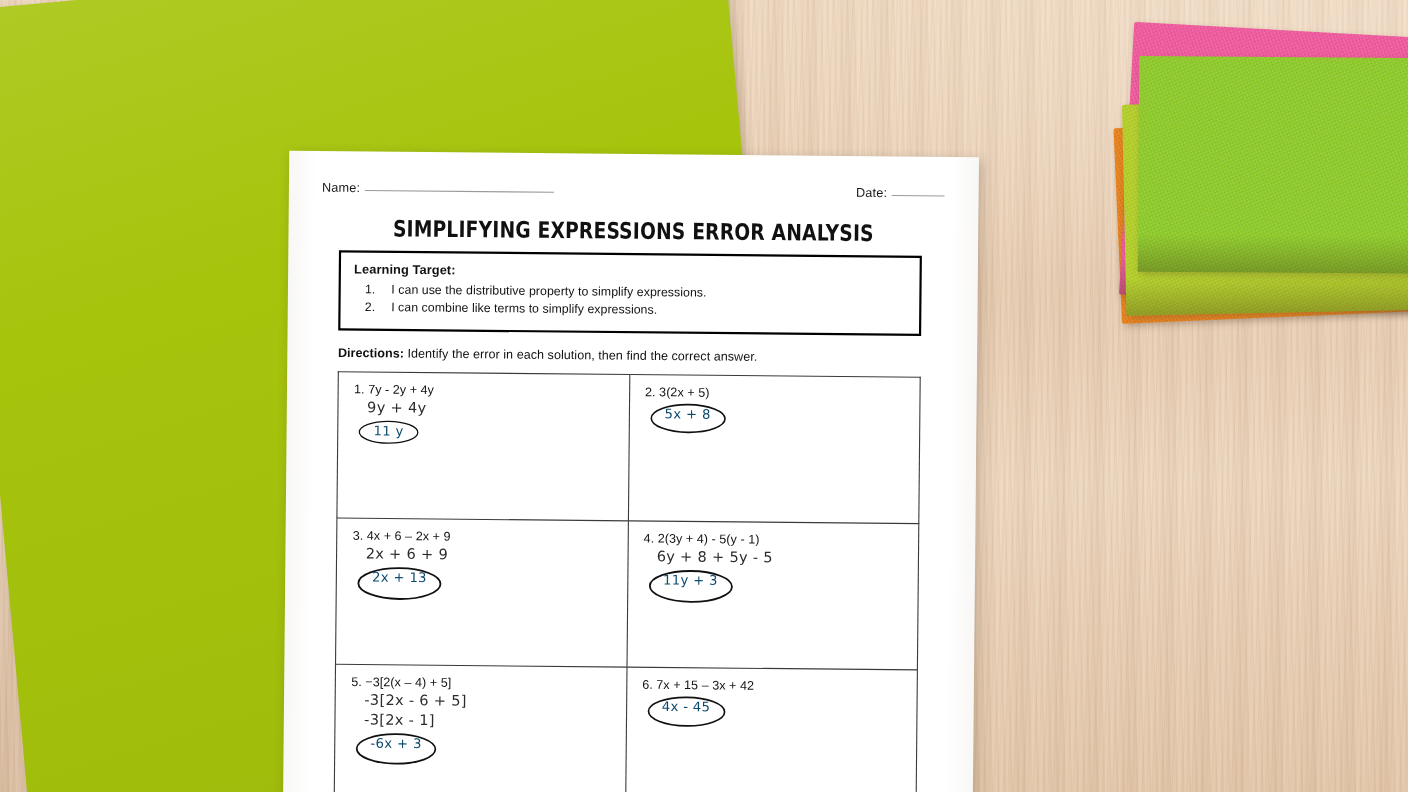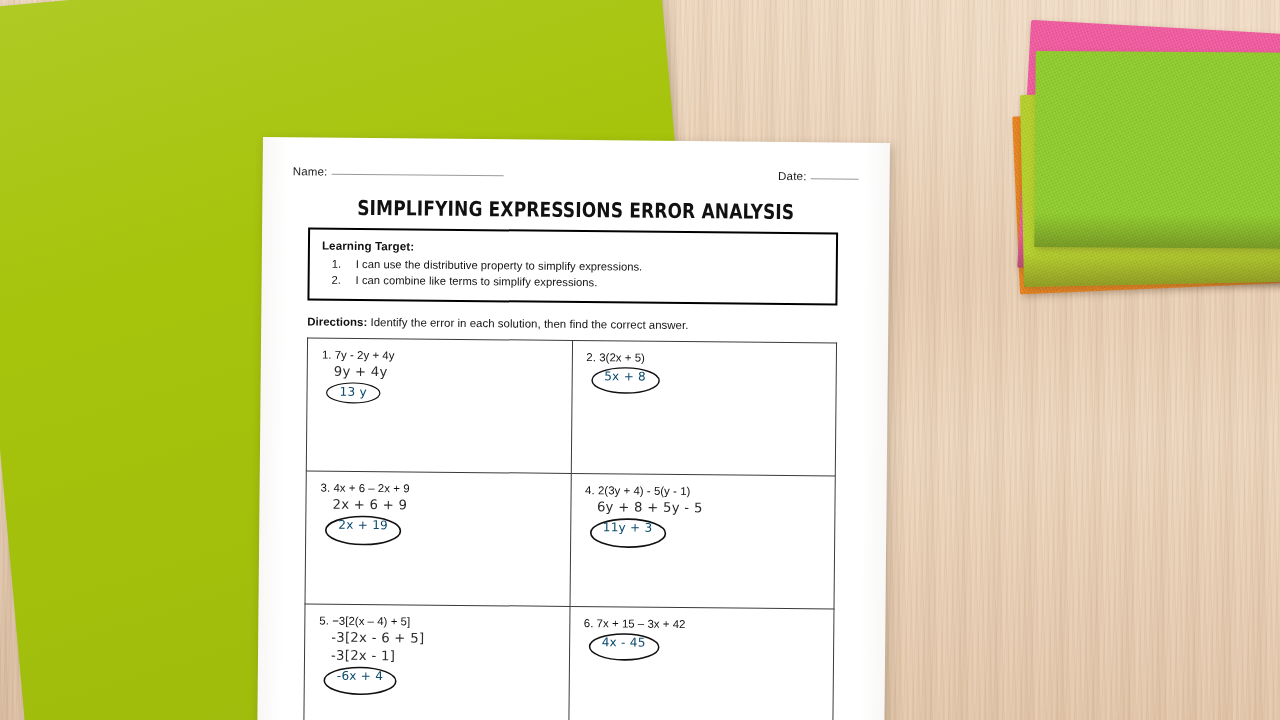--- a/index.html
+++ b/index.html
@@ -358,42 +358,42 @@
     <table id="problem-table">
       <tbody>
         <tr>
           <td>
             <div class="prob-stmt">1. 7y - 2y + 4y</div>
             <div class="work">9y + 4y</div>
             <div class="answer-wrap">
               <svg class="ellipse" viewBox="0 0 100 40" preserveAspectRatio="none">
                 <ellipse cx="50" cy="20" rx="48" ry="18"></ellipse>
               </svg>
-              <span class="answer-text">13 y</span>
+              <span class="answer-text">11 y</span>
             </div>
           </td>
           <td>
             <div class="prob-stmt">2. 3(2x + 5)</div>
             <div class="answer-wrap">
               <svg class="ellipse" viewBox="0 0 100 40" preserveAspectRatio="none">
                 <ellipse cx="50" cy="20" rx="48" ry="18"></ellipse>
               </svg>
               <span class="answer-text">5x + 8</span>
             </div>
           </td>
         </tr>
         <tr>
           <td>
             <div class="prob-stmt">3. 4x + 6 – 2x + 9</div>
             <div class="work">2x + 6 + 9</div>
             <div class="answer-wrap">
               <svg class="ellipse" viewBox="0 0 100 40" preserveAspectRatio="none">
                 <ellipse cx="50" cy="20" rx="48" ry="18"></ellipse>
               </svg>
-              <span class="answer-text">2x + 19</span>
+              <span class="answer-text">2x + 13</span>
             </div>
           </td>
           <td>
             <div class="prob-stmt">4. 2(3y + 4) - 5(y - 1)</div>
             <div class="work">6y + 8 + 5y - 5</div>
             <div class="answer-wrap">
               <svg class="ellipse" viewBox="0 0 100 40" preserveAspectRatio="none">
                 <ellipse cx="50" cy="20" rx="48" ry="18"></ellipse>
               </svg>
               <span class="answer-text">11y + 3</span>
@@ -402,21 +402,21 @@
         </tr>
         <tr>
           <td>
             <div class="prob-stmt">5.  −3[2(x – 4) + 5]</div>
             <div class="work">-3[2x - 6 + 5]</div>
             <div class="work">-3[2x - 1]</div>
             <div class="answer-wrap">
               <svg class="ellipse" viewBox="0 0 100 40" preserveAspectRatio="none">
                 <ellipse cx="50" cy="20" rx="48" ry="18"></ellipse>
               </svg>
-              <span class="answer-text">-6x + 4</span>
+              <span class="answer-text">-6x + 3</span>
             </div>
           </td>
           <td>
             <div class="prob-stmt">6. 7x + 15 – 3x + 42</div>
             <div class="answer-wrap">
               <svg class="ellipse" viewBox="0 0 100 40" preserveAspectRatio="none">
                 <ellipse cx="50" cy="20" rx="48" ry="18"></ellipse>
               </svg>
               <span class="answer-text">4x - 45</span>
             </div>

